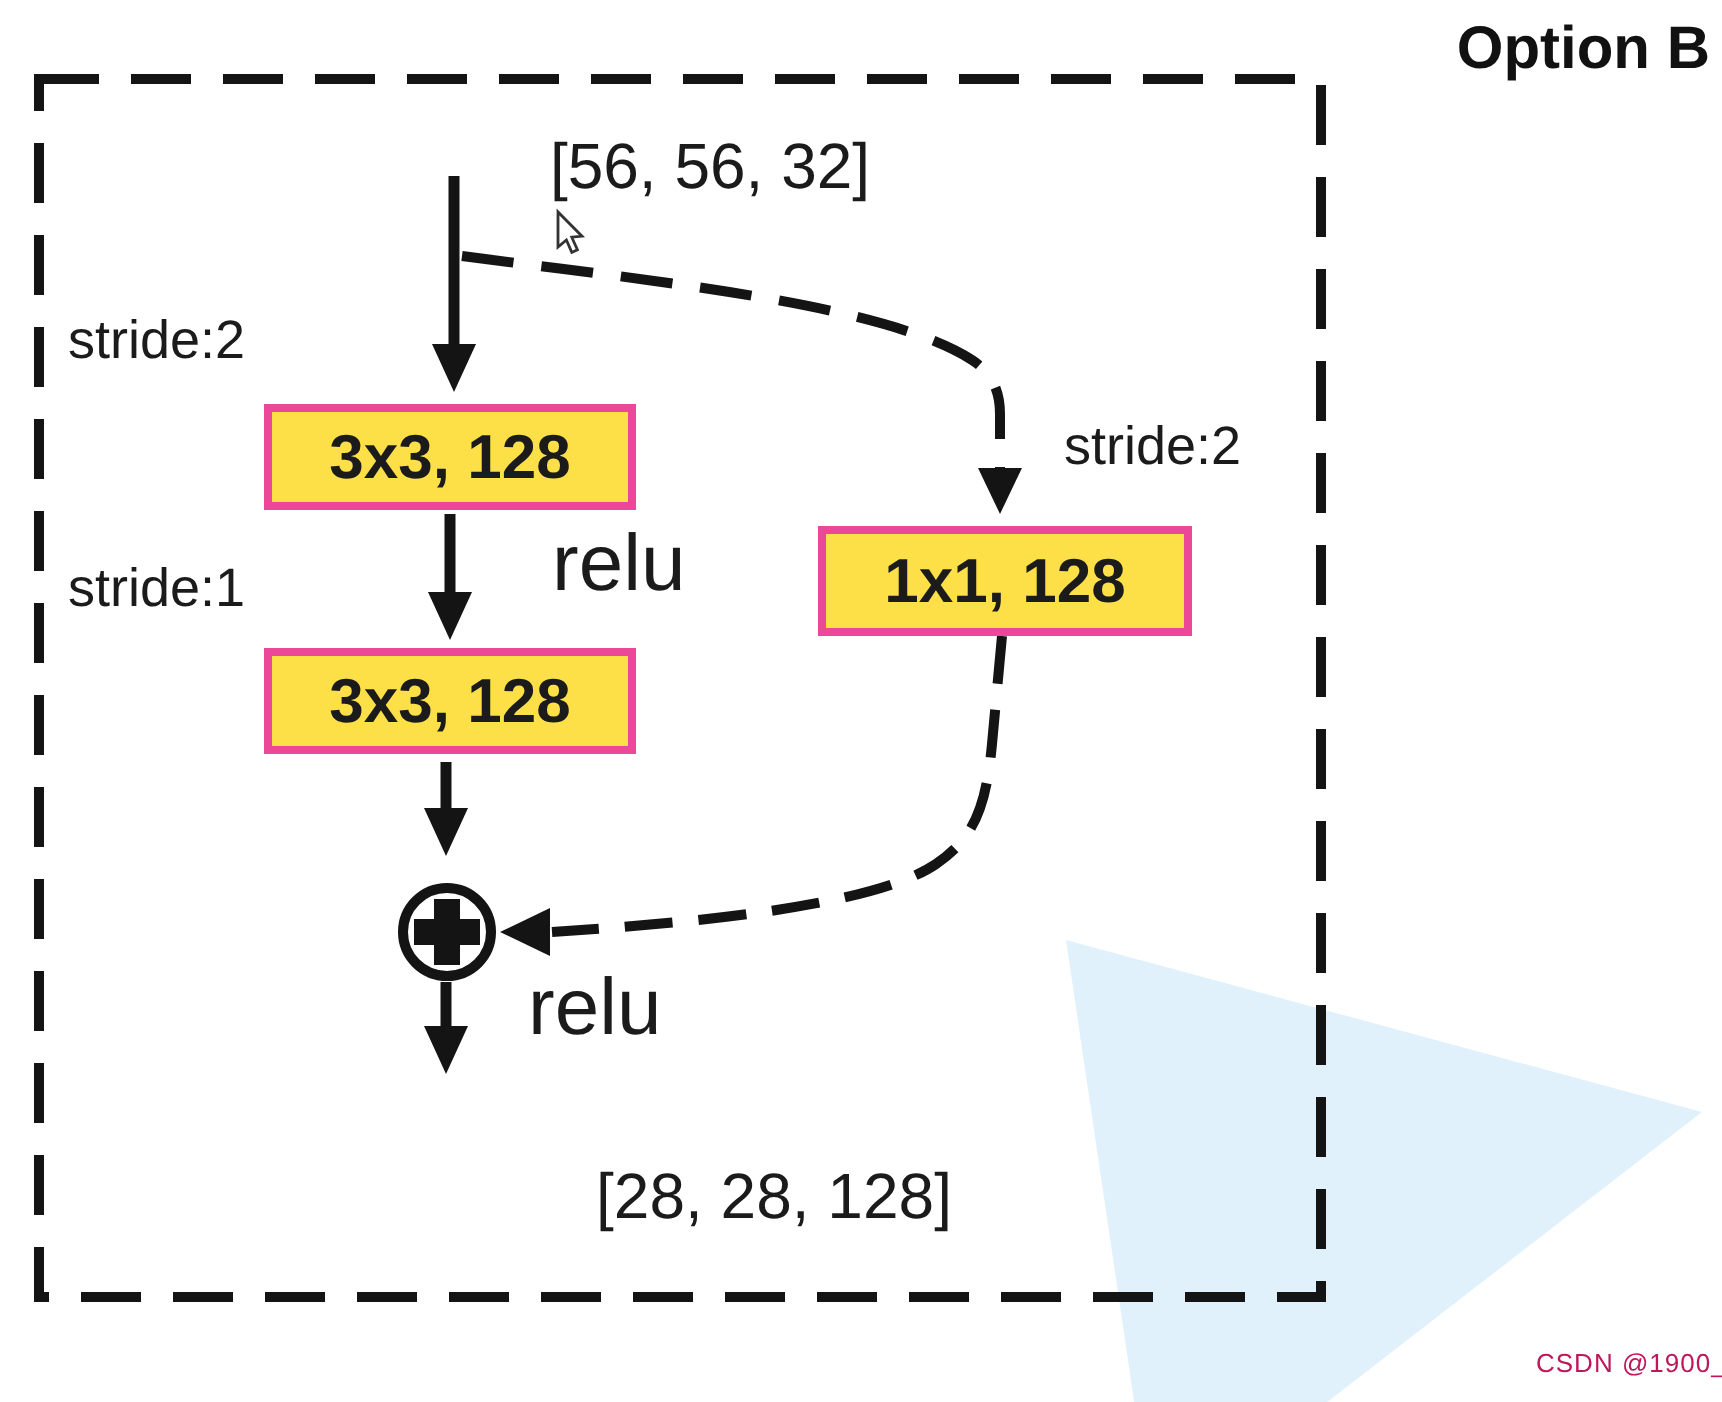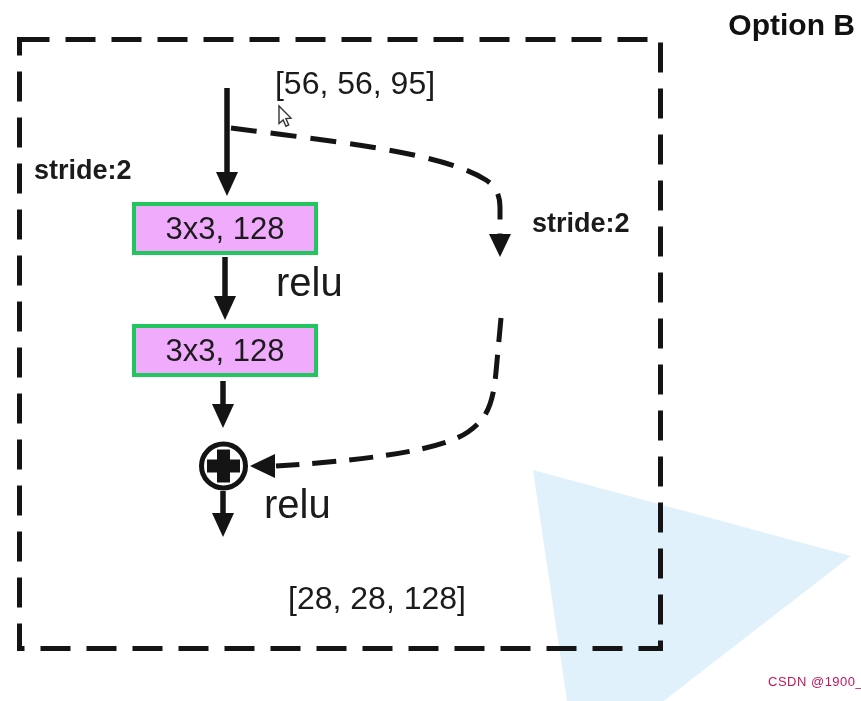--- a/index.html
+++ b/index.html
@@ -11,33 +11,34 @@
     overflow: hidden;
     font-family: "Liberation Sans", sans-serif;
     color: #1b1b1b;
   }
   .stage svg.canvas {
     position: absolute;
     left: 0; top: 0;
   }
   .txt { position: absolute; white-space: nowrap; line-height: 1.1; }
   .dims { font-size: 32px; text-align: center; }
-  .stride { font-size: 27px; font-weight: bold; }
+  .stride { font-size: 27px; }
   .relu { font-size: 40px; }
   .title { font-size: 30px; font-weight: bold; text-align: right; color: #111111; }
   .box {
     position: absolute;
     box-sizing: border-box;
-    border: 4px solid #22c55e;
-    background: #f0abfc;
+    border: 4px solid #ec4899;
+    background: #fde047;
     display: flex;
     align-items: center;
     justify-content: center;
     font-size: 31px;
     white-space: nowrap;
+    font-weight: bold;
   }
   .watermark { font-size: 13px; color: #be185d; text-align: right; letter-spacing: 0.5px; }
 </style>
 </head>
 <body>
 
 <div class="stage">
 
   <svg class="canvas" width="861" height="701" viewBox="0 0 861 701">
 
@@ -79,33 +80,35 @@
     <g>
       <line x1="223" y1="491" x2="223" y2="516" stroke="#141414" stroke-width="5.5"></line>
       <polygon points="223,537 212,513 234,513" fill="#141414"></polygon>
     </g>
 
     <path d="M279,106 L279,123.5 L283.2,120 L285.9,126.2 L288.7,124.9 L285.9,118.6 L291,118.1 Z" fill="#ffffff" stroke="#333333" stroke-width="1.4"></path>
   </svg>
 
   <div class="txt title" style="left:690px; top:8px; width:165px;">Option B</div>
 
-  <div class="txt dims" style="left:253px; top:66px; width:204px;">[56, 56, 95]</div>
+  <div class="txt dims" style="left:253px; top:66px; width:204px;">[56, 56, 32]</div>
 
   <div class="txt stride" style="left:34px; top:156px;">stride:2</div>
 
   <div class="box" style="left:132px; top:202px; width:186px; height:53px;">3x3, 128</div>
 
   <div class="txt relu" style="left:276px; top:260px;">relu</div>
 
+  <div class="txt stride" style="left:34px; top:280px;">stride:1</div>
 
   <div class="box" style="left:132px; top:324px; width:186px; height:53px;">3x3, 128</div>
 
   <div class="txt stride" style="left:532px; top:209px;">stride:2</div>
 
+  <div class="box" style="left:409px; top:263px; width:187px; height:55px;">1x1, 128</div>
 
   <div class="txt relu" style="left:264px; top:482px;">relu</div>
 
-  <div class="txt dims" style="left:262px; top:581px; width:230px;">[28, 28, 128]</div>
+  <div class="txt dims" style="left:272px; top:581px; width:230px;">[28, 28, 128]</div>
 
   <div class="txt watermark" style="left:768px; top:675px; width:82px;">CSDN @1900_</div>
 
 </div>
 
 </body></html>

